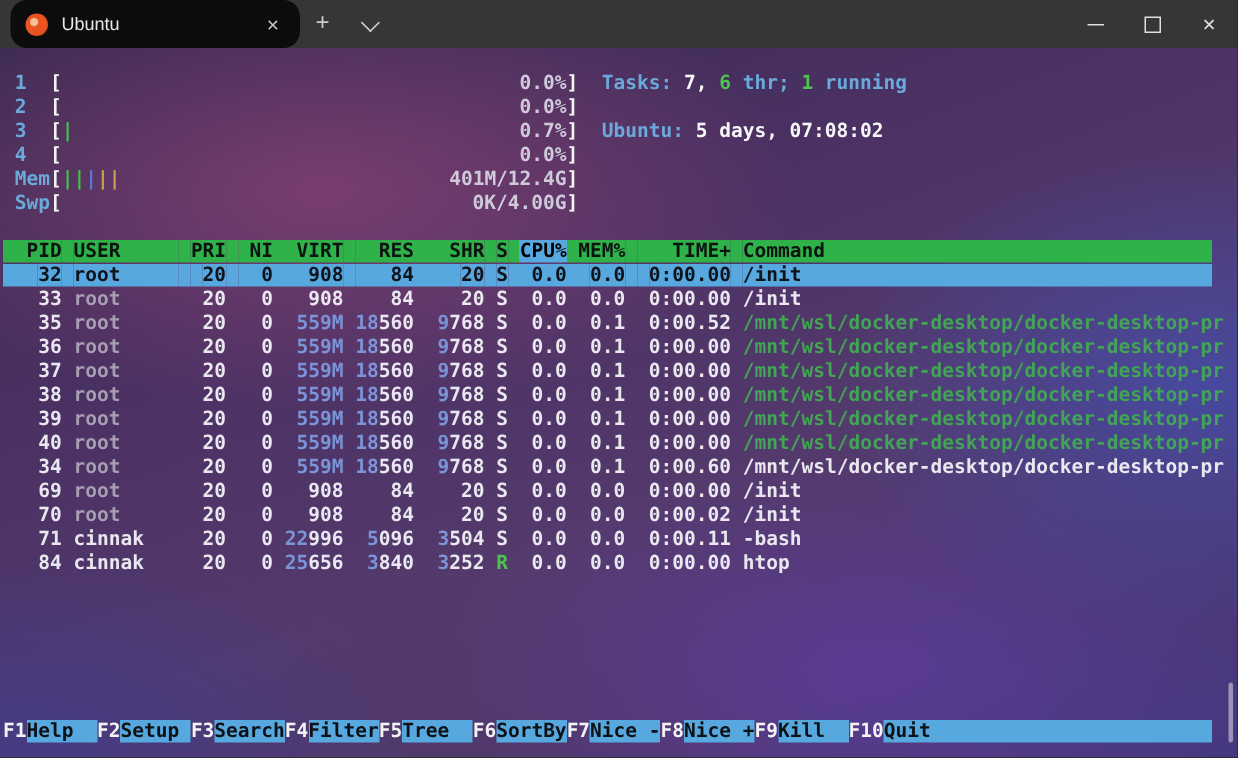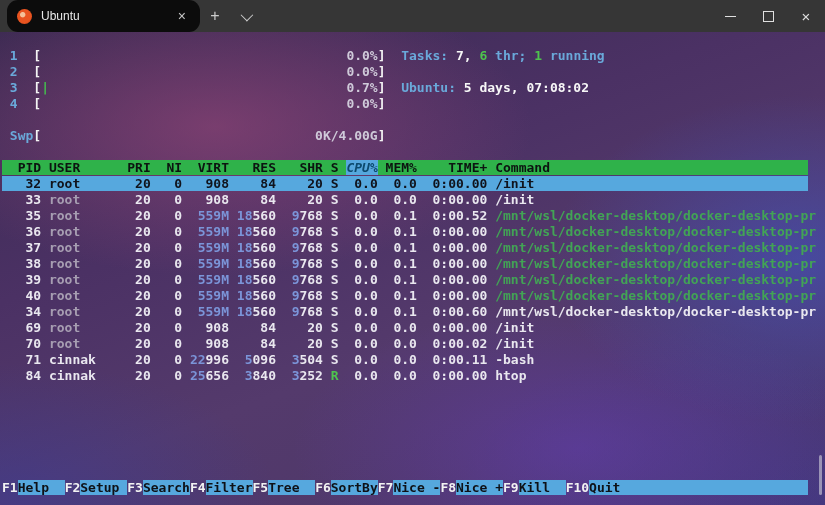--- a/index.html
+++ b/index.html
@@ -39,21 +39,21 @@
   .wb{color:#f7f7f7;}         
   .d{color:#a79eb2;}          
   .b{color:#7b94d8;}          
   .gb{color:#4ec44e;}         
   .gc{color:#42a455;}         
   .gray{color:#cfcad9;}       
   .br{color:#f4f4f4;}         
   .lv1{color:#cdd9ec;} .lv2{color:#8fa6cf;}
   .bar-g{color:#44bf4e;} .bar-b{color:#5b78d6;} .bar-o{color:#c7a04a;}
   .hdr{background:#2fb24a;color:#0c1410;}
-  .hdr-sort{background:#56a8de;color:#0c4a6e;font-style:italic;}
+  .hdr-sort{background:#56a8de;color:#000000;}
   .selbg{background:#56a8de;color:#10131c;}
   .fk{color:#f2f2f2;}
   .fl{background:#56a8de;color:#0e1116;}
   #scrollthumb{position:absolute;right:3px;bottom:10px;width:3px;height:40px;
     background:rgba(222,222,228,0.55);border-radius:2px;}
 </style>
 </head>
 <body>
 
 <div id="win">
@@ -76,20 +76,21 @@
     </div>
     <div class="winctl glyph-x">×</div>
   </div>
 
   <div id="term">
     <div id="scrollthumb"></div>
   <div class="tline" style="top: 16px;"><span class="c"> 1  </span><span class="br">[</span><span>                                       </span><span class="gray">0.0%</span><span class="br">]</span></div>
       <div class="tline" style="top: 32px;"><span class="c"> 2  </span><span class="br">[</span><span>                                       </span><span class="gray">0.0%</span><span class="br">]</span></div>
       <div class="tline" style="top: 48px; text-align: center;"><span class="c"> 3  </span><span class="br">[</span><span class="bar-g">|</span><span>                                      </span><span class="gray">0.7%</span><span class="br">]</span></div>
       <div class="tline" style="top: 64px;"><span class="c"> 4  </span><span class="br">[</span><span>                                       </span><span class="gray">0.0%</span><span class="br">]</span></div>
+      <div class="tline" style="top: 80px;"><span class="c"> Mem</span><span class="br">[</span><span class="bar-g">|</span><span class="bar-g">|</span><span class="bar-b">|</span><span class="bar-o">|</span><span class="bar-o">|</span><span>                            </span><span class="gray">401M/12.4G</span><span class="br">]</span></div>
       <div class="tline" style="top: 96px;"><span class="c"> Swp</span><span class="br">[</span><span>                                   </span><span class="gray">0K/4.00G</span><span class="br">]</span></div>
       <div class="tline" style="top: 16px;"><span>                                                   </span><span class="c">Tasks: </span><span class="wb">7, </span><span class="gb">6</span><span class="c"> thr; </span><span class="gb">1</span><span class="c"> running</span></div>
       <div class="tline" style="top: 48px;"><span>                                                   </span><span class="c">Ubuntu: </span><span class="wb">5 days, 07:08:02</span></div>
       <div class="tline" style="top: 128px;"><span class="hdr">  PID</span><span class="hdr"> </span><span class="hdr">USER     </span><span class="hdr"> </span><span class="hdr">PRI</span><span class="hdr"> </span><span class="hdr"> NI</span><span class="hdr"> </span><span class="hdr"> VIRT</span><span class="hdr"> </span><span class="hdr">  RES</span><span class="hdr"> </span><span class="hdr">  SHR</span><span class="hdr"> </span><span class="hdr">S</span><span class="hdr"> </span><span class="hdr-sort">CPU%</span><span class="hdr"> </span><span class="hdr">MEM%</span><span class="hdr"> </span><span class="hdr">   TIME+</span><span class="hdr"> </span><span class="hdr">Command</span><span class="hdr">                                 </span></div>
       <div class="tline" style="top: 144px;"><span class="selbg">   </span><span class="selbg">32</span><span class="selbg"> </span><span class="selbg">root</span><span class="selbg">     </span><span class="selbg"> </span><span class="selbg"> </span><span class="selbg">20</span><span class="selbg"> </span><span class="selbg">  </span><span class="selbg">0</span><span class="selbg"> </span><span class="selbg">  </span><span class="selbg">908</span><span class="selbg"> </span><span class="selbg">   </span><span class="selbg">84</span><span class="selbg"> </span><span class="selbg">   </span><span class="selbg">20</span><span class="selbg"> </span><span class="selbg">S</span><span class="selbg"></span><span class="selbg"> </span><span class="selbg"> </span><span class="selbg">0.0</span><span class="selbg"> </span><span class="selbg"> </span><span class="selbg">0.0</span><span class="selbg"> </span><span class="selbg"> </span><span class="selbg">0:00.00</span><span class="selbg"> </span><span class="selbg">/init</span><span class="selbg"></span><span class="selbg">                                   </span></div>
       <div class="tline" style="top: 160px;"><span>   </span><span class="w">33</span><span> </span><span class="d">root</span><span>     </span><span> </span><span> </span><span class="w">20</span><span> </span><span>  </span><span class="w">0</span><span> </span><span>  </span><span class="w">908</span><span> </span><span>   </span><span class="w">84</span><span> </span><span>   </span><span class="w">20</span><span> </span><span class="w">S</span><span></span><span> </span><span> </span><span class="w">0.0</span><span> </span><span> </span><span class="w">0.0</span><span> </span><span> </span><span class="w">0:00.00</span><span> </span><span class="w">/init</span><span></span></div>
       <div class="tline" style="top: 176px;"><span>   </span><span class="w">35</span><span> </span><span class="d">root</span><span>     </span><span> </span><span> </span><span class="w">20</span><span> </span><span>  </span><span class="w">0</span><span> </span><span> </span><span class="b">559M</span><span> </span><span></span><span class="b">18</span><span class="w">560</span><span> </span><span> </span><span class="b">9</span><span class="w">768</span><span> </span><span class="w">S</span><span></span><span> </span><span> </span><span class="w">0.0</span><span> </span><span> </span><span class="w">0.1</span><span> </span><span> </span><span class="w">0:00.52</span><span> </span><span class="gc">/mnt/wsl/docker-desktop/docker-desktop-pr</span><span></span></div>
       <div class="tline" style="top: 192px;"><span>   </span><span class="w">36</span><span> </span><span class="d">root</span><span>     </span><span> </span><span> </span><span class="w">20</span><span> </span><span>  </span><span class="w">0</span><span> </span><span> </span><span class="b">559M</span><span> </span><span></span><span class="b">18</span><span class="w">560</span><span> </span><span> </span><span class="b">9</span><span class="w">768</span><span> </span><span class="w">S</span><span></span><span> </span><span> </span><span class="w">0.0</span><span> </span><span> </span><span class="w">0.1</span><span> </span><span> </span><span class="w">0:00.00</span><span> </span><span class="gc">/mnt/wsl/docker-desktop/docker-desktop-pr</span><span></span></div>
       <div class="tline" style="top: 208px;"><span>   </span><span class="w">37</span><span> </span><span class="d">root</span><span>     </span><span> </span><span> </span><span class="w">20</span><span> </span><span>  </span><span class="w">0</span><span> </span><span> </span><span class="b">559M</span><span> </span><span></span><span class="b">18</span><span class="w">560</span><span> </span><span> </span><span class="b">9</span><span class="w">768</span><span> </span><span class="w">S</span><span></span><span> </span><span> </span><span class="w">0.0</span><span> </span><span> </span><span class="w">0.1</span><span> </span><span> </span><span class="w">0:00.00</span><span> </span><span class="gc">/mnt/wsl/docker-desktop/docker-desktop-pr</span><span></span></div>
       <div class="tline" style="top: 224px;"><span>   </span><span class="w">38</span><span> </span><span class="d">root</span><span>     </span><span> </span><span> </span><span class="w">20</span><span> </span><span>  </span><span class="w">0</span><span> </span><span> </span><span class="b">559M</span><span> </span><span></span><span class="b">18</span><span class="w">560</span><span> </span><span> </span><span class="b">9</span><span class="w">768</span><span> </span><span class="w">S</span><span></span><span> </span><span> </span><span class="w">0.0</span><span> </span><span> </span><span class="w">0.1</span><span> </span><span> </span><span class="w">0:00.00</span><span> </span><span class="gc">/mnt/wsl/docker-desktop/docker-desktop-pr</span><span></span></div>

